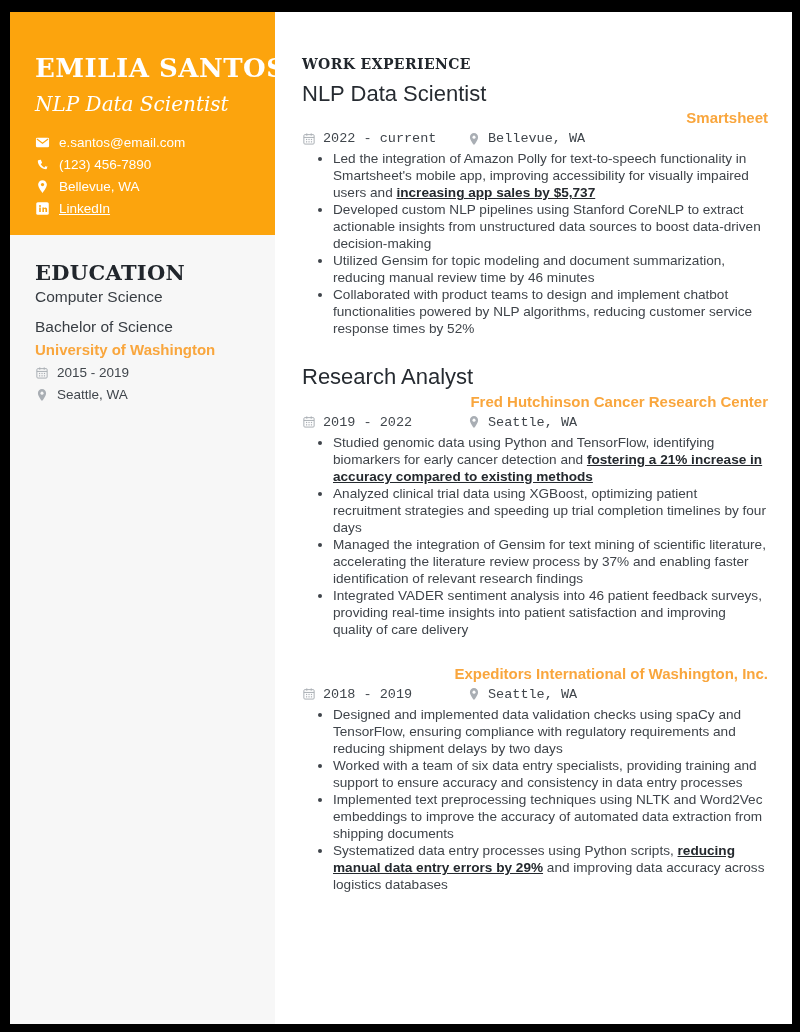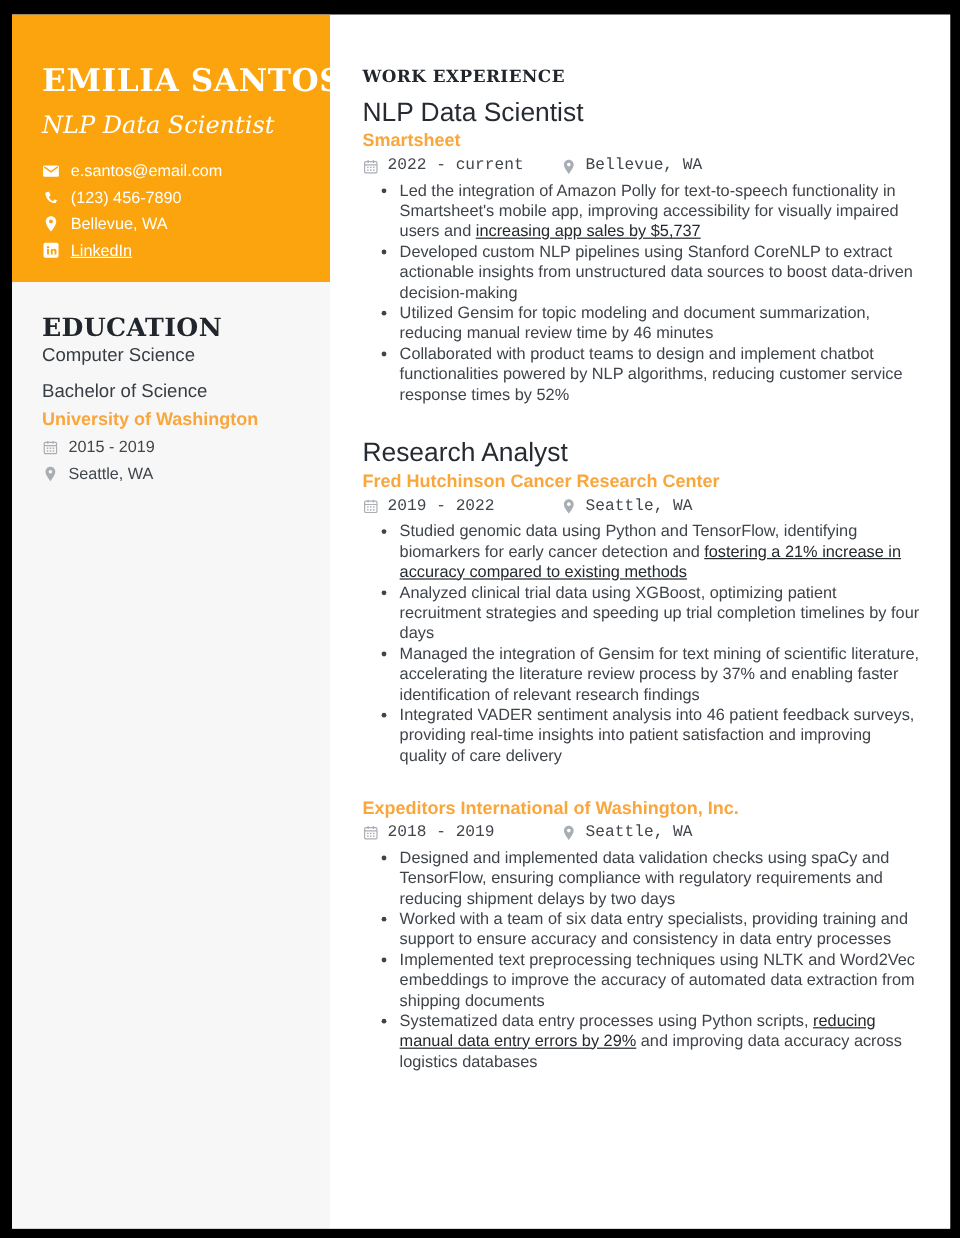--- a/index.html
+++ b/index.html
@@ -61,28 +61,28 @@
 
   
   .main { flex:1; background:#fff; padding:44px 24px 0 27px; --icon-bg:#fff; }
   .work-heading {
     font-family:"DejaVu Serif","Liberation Serif",serif;
     font-size:14px; font-weight:bold; color:var(--heading); letter-spacing:.4px;
   }
   .job { margin-top:27px; }
   .job:first-of-type { margin-top:9px; }
   .job-title { font-size:22px; font-weight:400; color:#262b31; line-height:1.15; }
-  .company { font-size:15px; font-weight:bold; color:var(--accent-text); margin-top:3px; }
+  .company { font-size:15px; font-weight:bold; color:var(--accent-text); margin-top:3px;text-align:right; }
   .meta { display:flex; align-items:center; margin-top:5px; margin-bottom:4px; }
   .meta-item { display:flex; align-items:center; gap:7px; font-size:13.5px; color:var(--body);font-family:Liberation Mono, monospace; }
   .meta-item.date { width:165px; }
   .meta-item .ic { width:14px; height:14px; color:var(--icon-gray); flex:0 0 14px; }
   .bullets { list-style:disc; padding-left:31px; color:#3f444a; }
   .bullets li { font-size:13.6px; line-height:17px; }
-  .hl { font-weight:normal; text-decoration:underline; color:#24292e; }
+  .hl { font-weight:bold; text-decoration:underline; color:#24292e; }
   .ic { display:inline-block; }
 </style>
 </head>
 <body>
 
 <svg width="0" height="0" style="position:absolute" aria-hidden="true">
   <symbol id="sym-email-icon" viewBox="0 0 24 24">
     <rect x="1.5" y="4.5" width="21" height="15" rx="2" fill="currentColor"></rect>
     <path d="M3 6.5l9 6.7 9-6.7" fill="none" stroke="var(--icon-bg,#FCA40D)" stroke-width="1.8"></path>
   </symbol>

